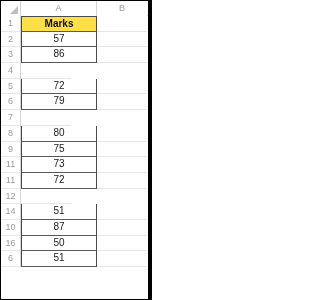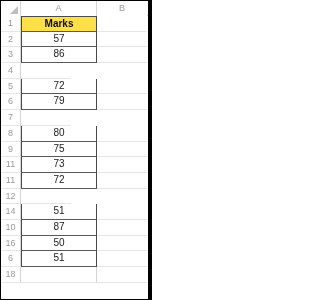--- a/index.html
+++ b/index.html
@@ -240,21 +240,16 @@
         <div class="cell-a data-cell">50</div>
         <div class="cell-b"></div>
       </div>
 
       <div class="sheet-row">
         <div class="row-head">6</div>
         <div class="cell-a data-cell">51</div>
         <div class="cell-b"></div>
       </div>
 
-      <div class="sheet-row">
-        <div class="row-head">18</div>
-        <div class="cell-a empty-cell"></div>
-        <div class="cell-b"></div>
-      </div>
 
     </div>
   </div>
 </div>
 
 </body></html>

